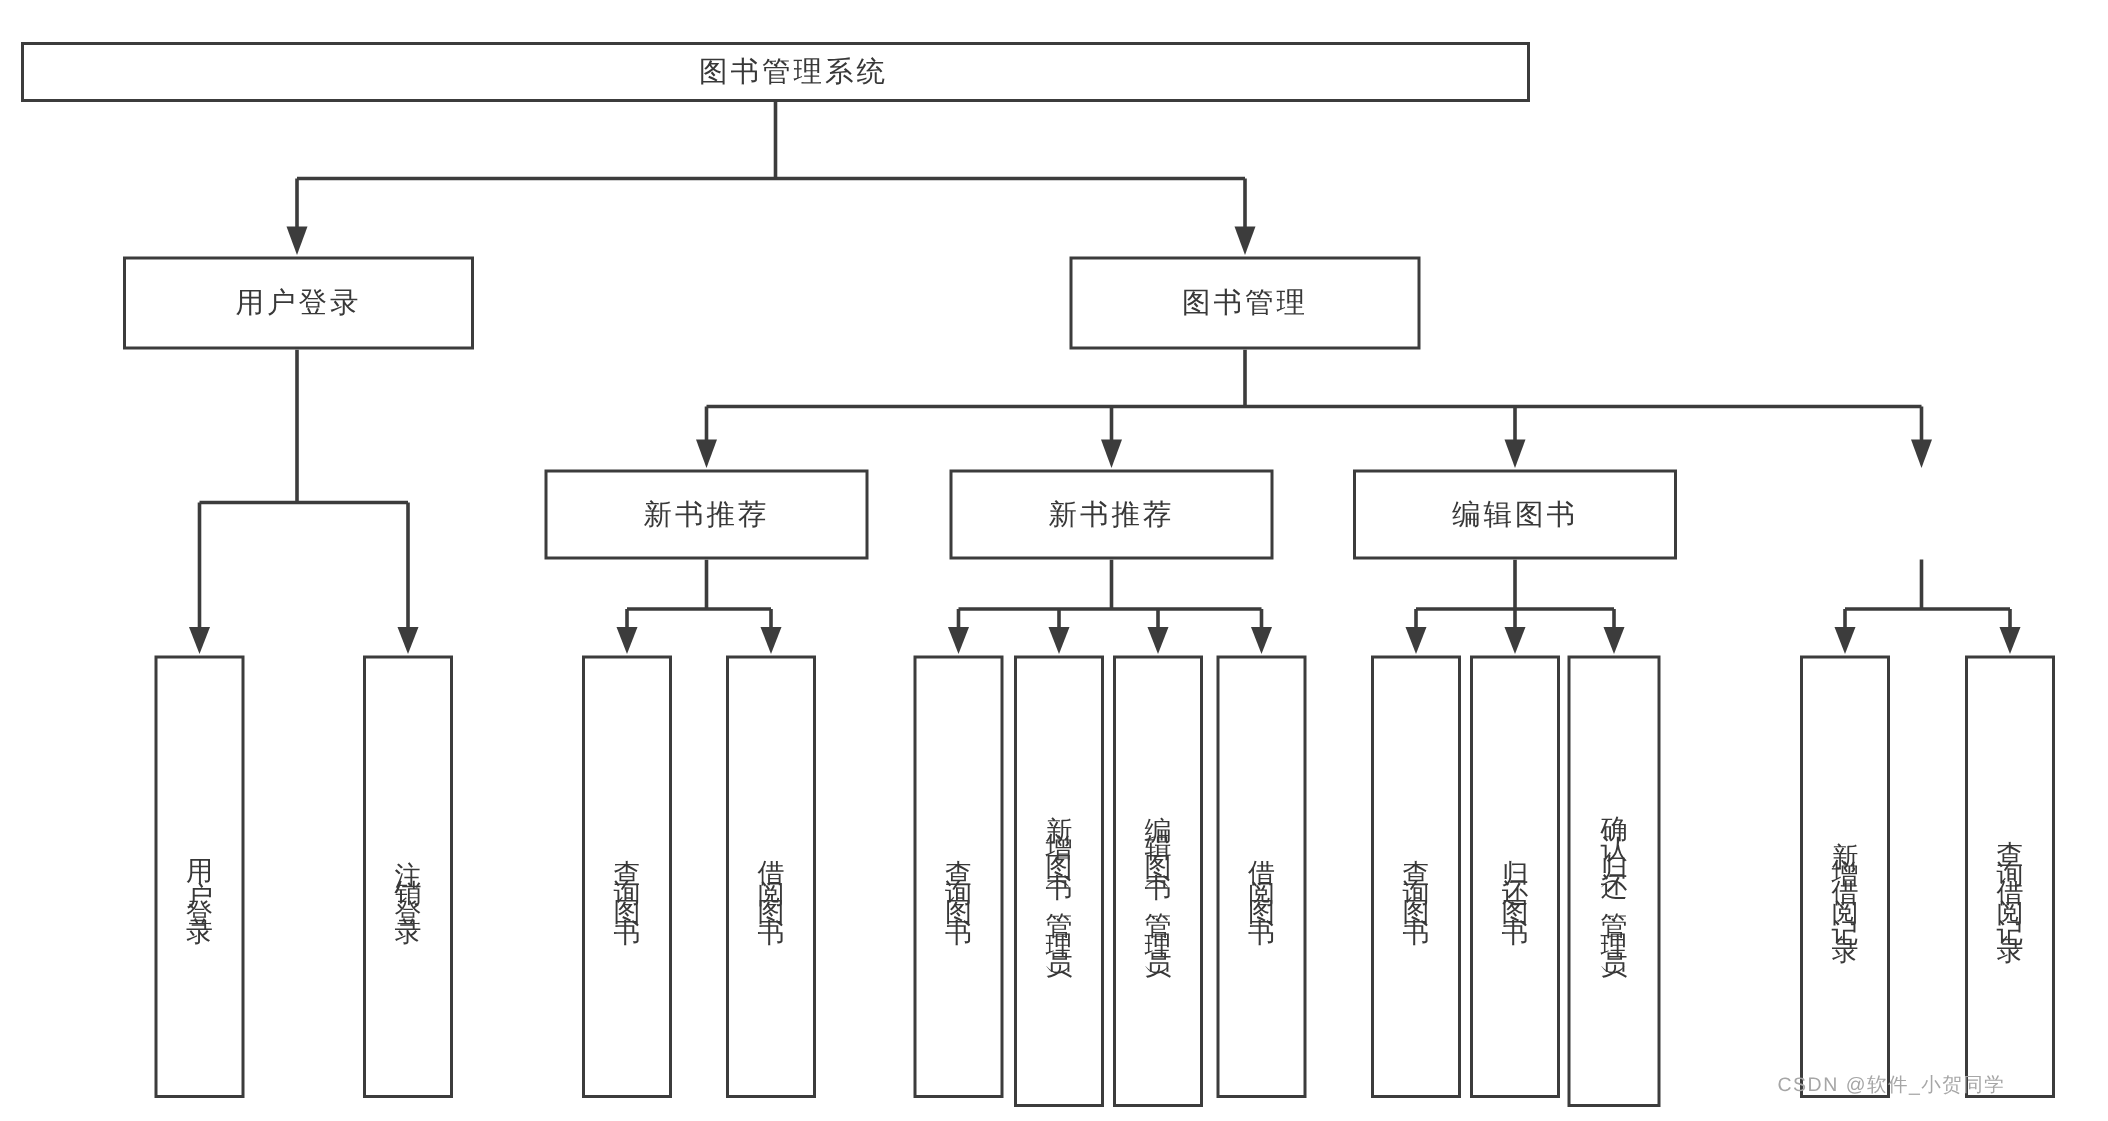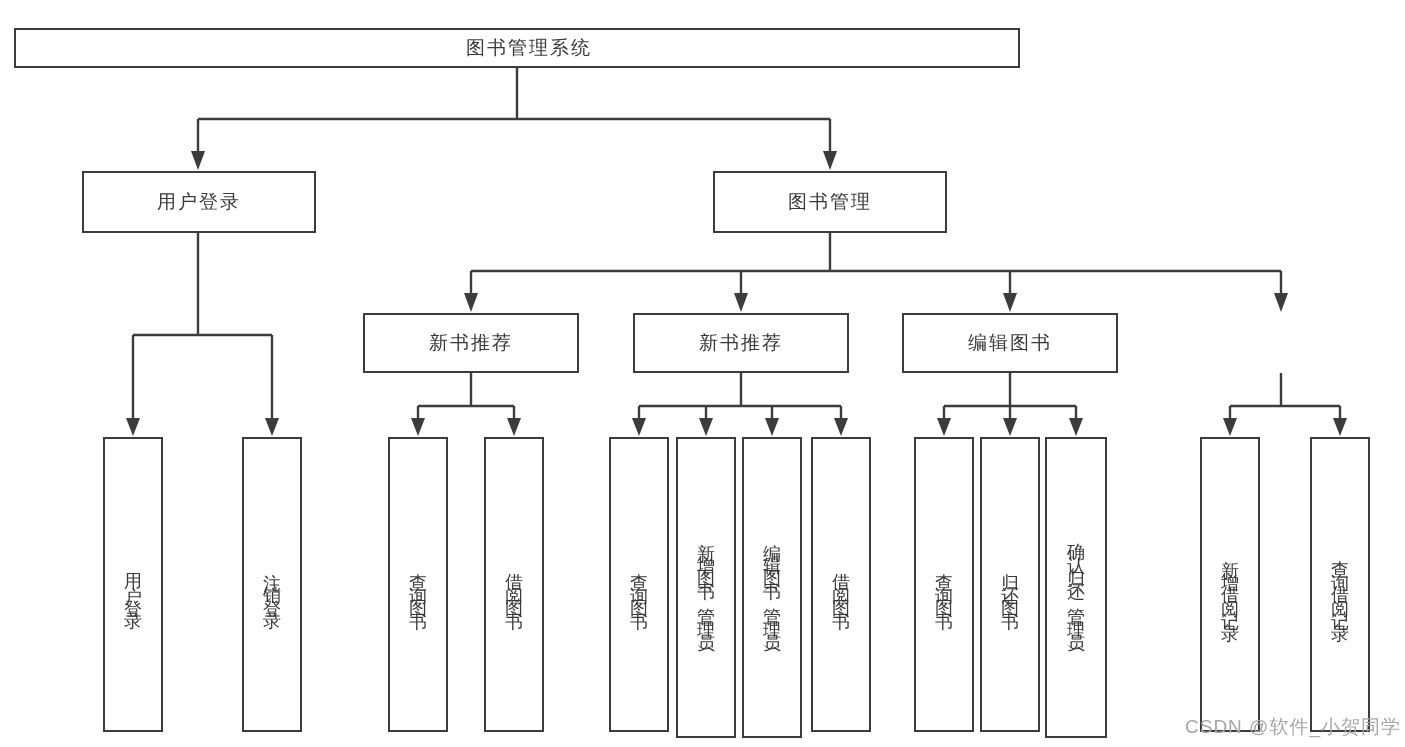--- a/index.html
+++ b/index.html
@@ -31,21 +31,21 @@
     writing-mode:vertical-rl;
     text-orientation:mixed;
     font-size:18px;
     letter-spacing:13px;
     line-height:1;
   }
   .watermark{
     position:absolute;
     z-index:3;
     color:#a6a6a6;
-    font-size:19px;
+    font-size:13px;
     letter-spacing:1px;
     white-space:nowrap;
   }
 </style>
 </head>
 <body>
 
 <div class="stage">
 
   <svg class="connectors" width="1405" height="747" viewBox="0 0 1405 747">

